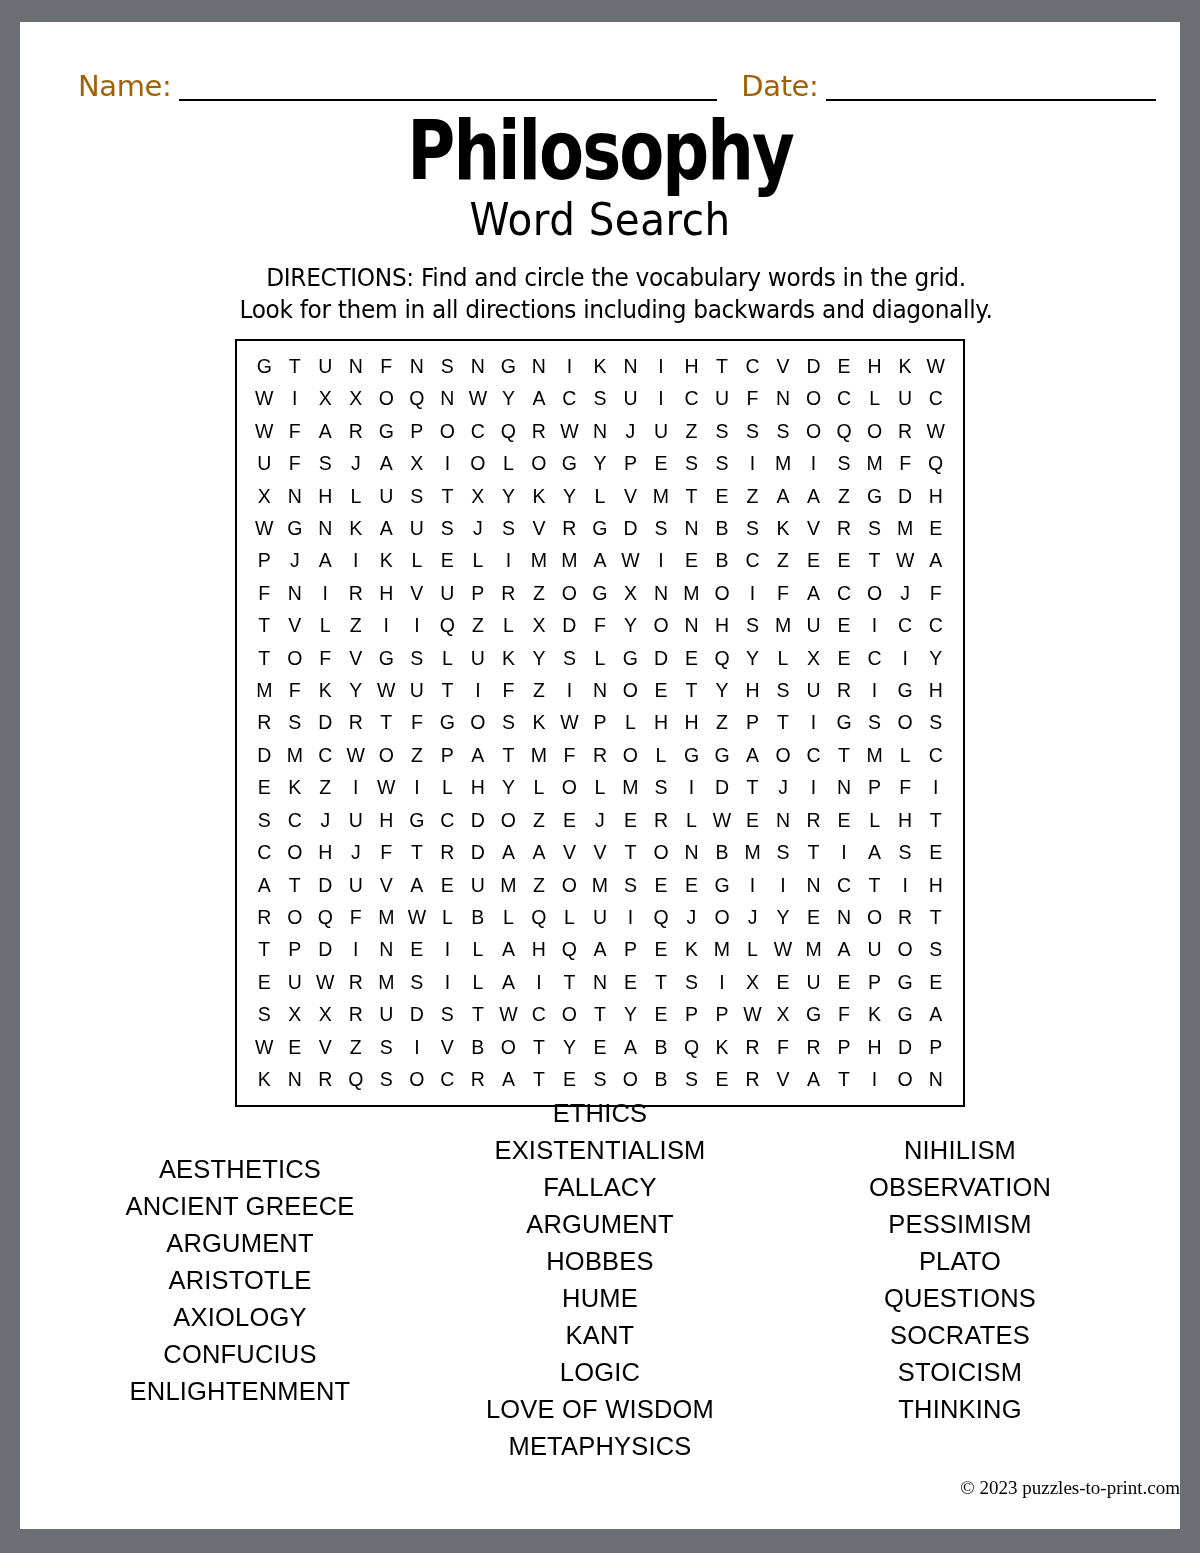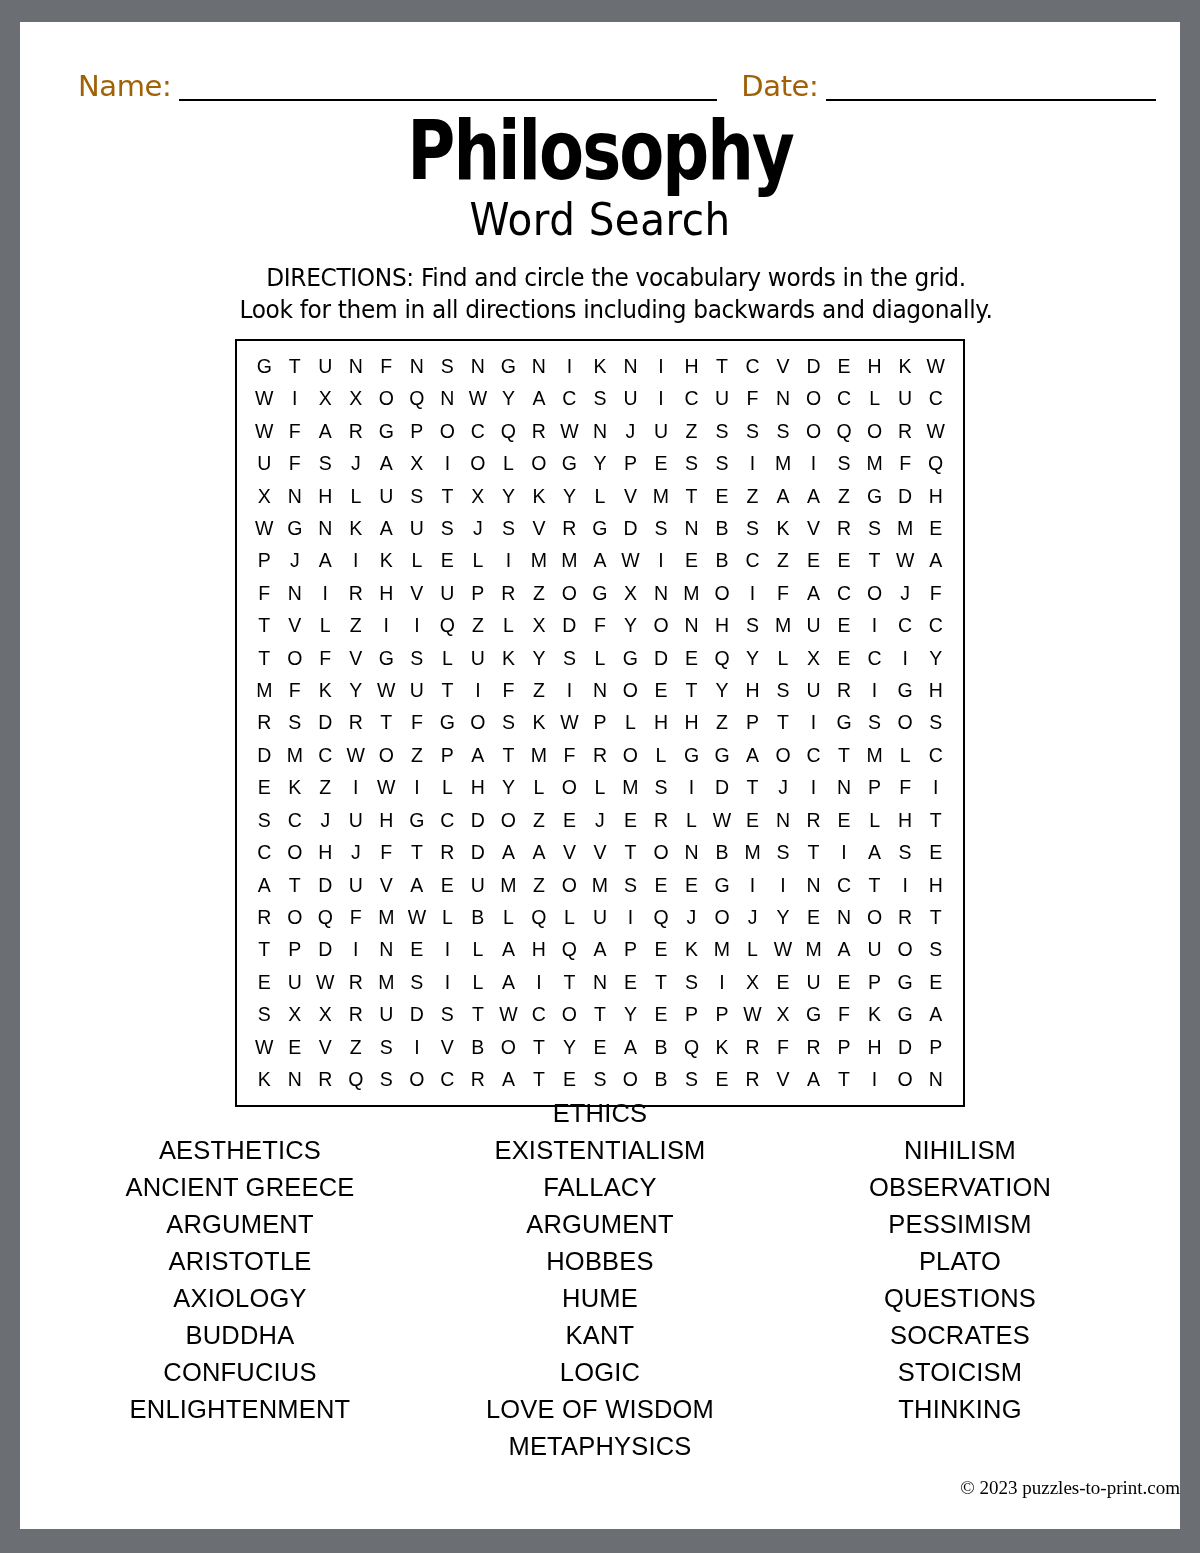--- a/index.html
+++ b/index.html
@@ -770,21 +770,20 @@
       </table>
     </div>
 
     <div id="word-list">
       <div class="word-col" id="word-col-1">
           <div class="word-item">AESTHETICS</div>
           <div class="word-item">ANCIENT GREECE</div>
           <div class="word-item">ARGUMENT</div>
           <div class="word-item">ARISTOTLE</div>
           <div class="word-item">AXIOLOGY</div>
-          <div class="word-item">BUDDHA</div>
           <div class="word-item">CONFUCIUS</div>
           <div class="word-item">ENLIGHTENMENT</div>
         </div>
       <div class="word-col" id="word-col-2">
           <div class="word-item">ETHICS</div>
           <div class="word-item">EXISTENTIALISM</div>
           <div class="word-item">FALLACY</div>
           <div class="word-item">ARGUMENT</div>
           <div class="word-item">HOBBES</div>
           <div class="word-item">HUME</div>

